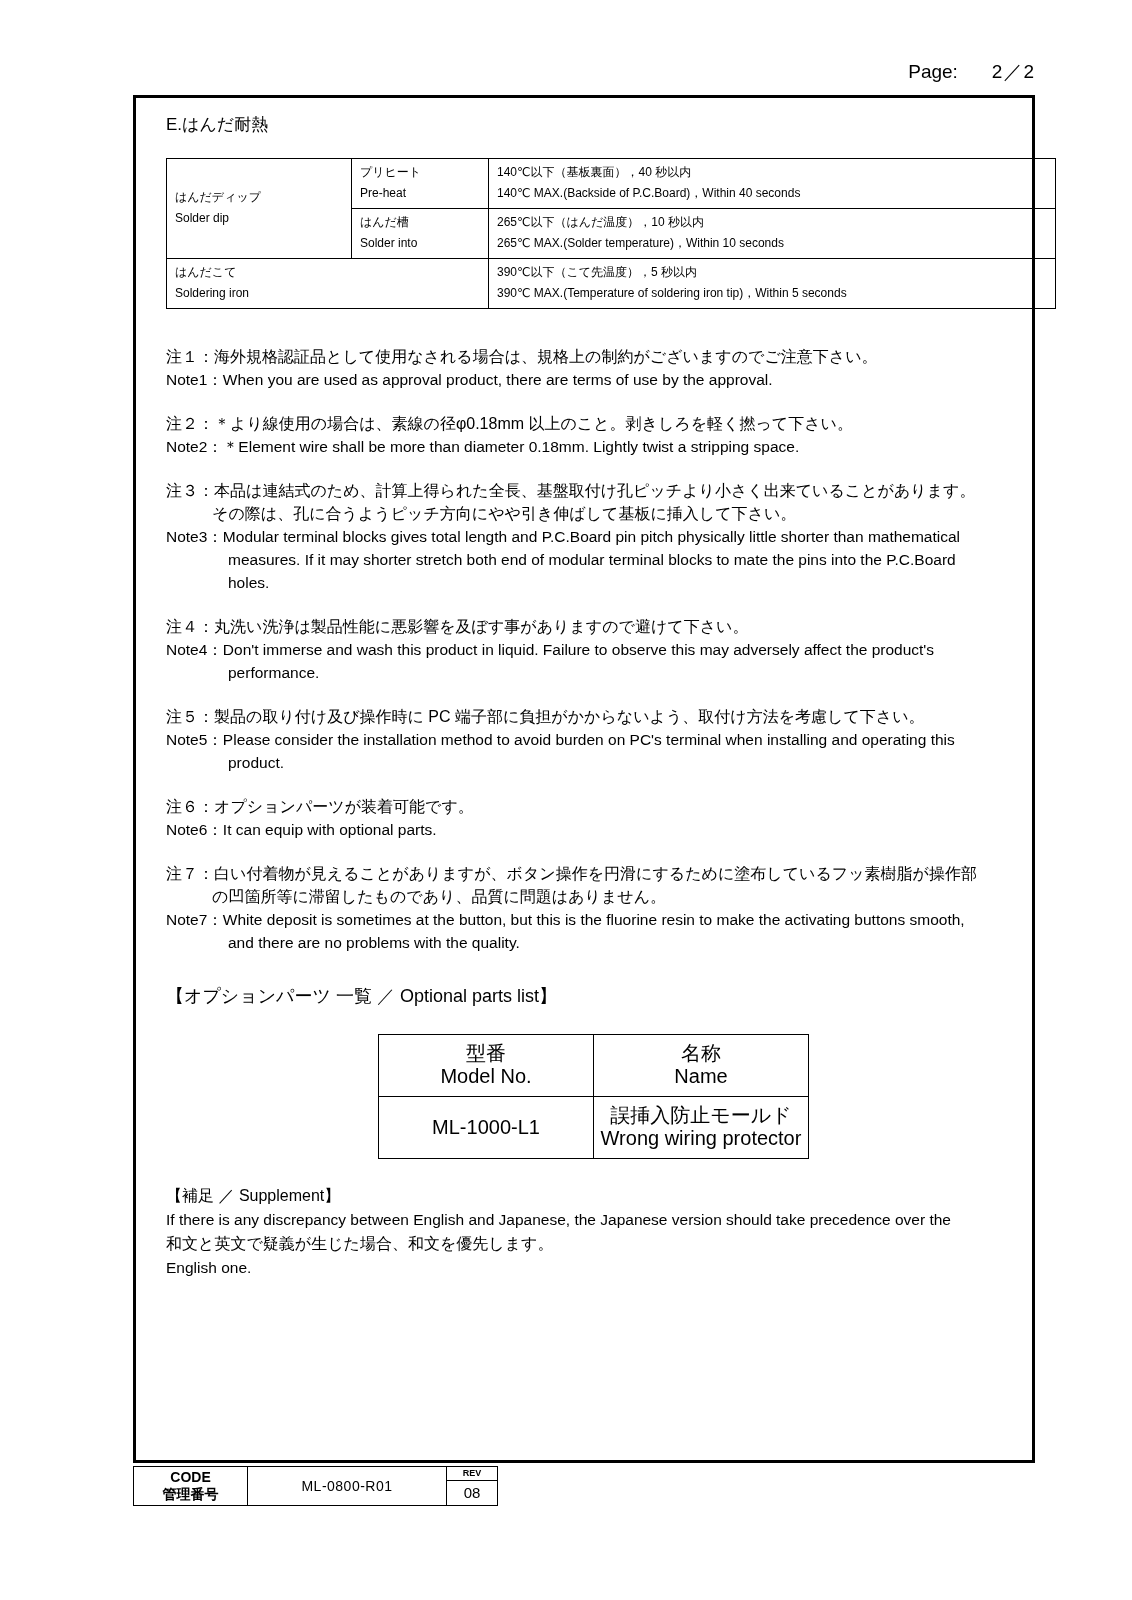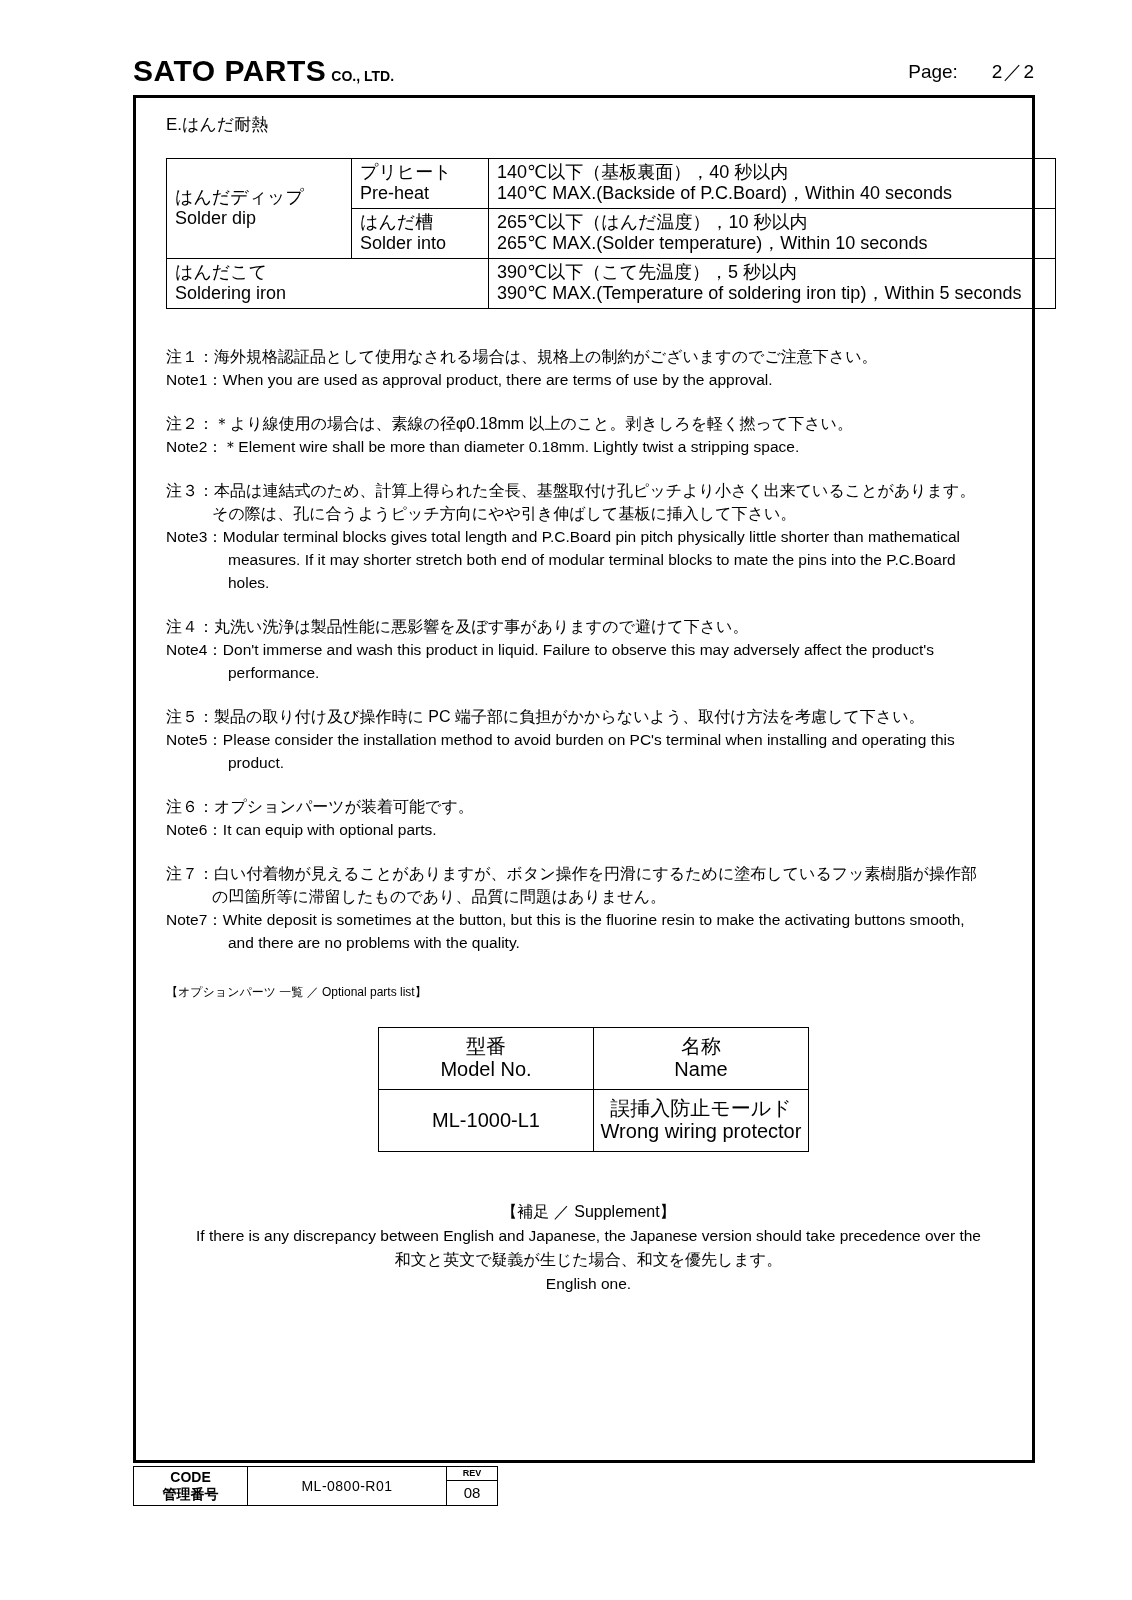--- a/index.html
+++ b/index.html
@@ -85,21 +85,21 @@
   
   table.heat-table {
     border-collapse: collapse;
     margin-top: 22px;
     width: 844px;
     table-layout: fixed;
   }
   table.heat-table td {
     border: 1.6px solid #000;
     padding: 3px 6px 4px 8px;
-    font-size: 18px;
+    font-size: 12px;
     line-height: 21px;
     vertical-align: middle;
   }
   .hc1 { width: 170px; margin-left: 11px; }
   .hc2 { width: 122px; }
   .hc3 { width: 552px; }
   .cell-jp { display: block; white-space: nowrap; }
   .cell-en { display: block; white-space: nowrap; }
 
   
@@ -120,21 +120,21 @@
   .note-indent-en {
     padding-left: 62px;
   }
   .note-en {
     font-size: 15.5px;
     line-height: 23px;
   }
 
   
   .opt-heading {
-    font-size: 12px;
+    font-size: 18px;
     margin-top: 30px;
     margin-bottom: 16px;
   }
   .opt-table-wrap {
     margin-top: 26px;
     padding-left: 212px;
   }
   table.opt-table {
     border-collapse: collapse;
     table-layout: fixed;
@@ -147,22 +147,21 @@
     line-height: 23px;
     padding: 7px 4px 8px 4px;
   }
   .oc1 { width: 206px; }
   .oc2 { width: 206px; }
   .opt-jp { display: block; }
   .opt-en { display: block; }
 
   
   .supplement {
-    margin-top: 48px;
-    text-align: center;
+    margin-top: 25px;
   }
   .supp-line {
     font-size: 16px;
     line-height: 24px;
   }
   .supp-line.en {
     font-size: 15.5px;
   }
 
   
@@ -226,23 +225,20 @@
     font-size: 19px;
     letter-spacing: 4px;
     margin-left: 14px;
     line-height: 30px;
   }
 </style>
 </head>
 <body>
 
 <div class="page-header">
-  <div class="brand">
-    <span class="brand-main">SATO PARTS</span><span class="brand-sub">CO., LTD.</span>
-  </div>
   <div class="page-no-wrap">
     <span class="page-no-label">Page:</span><span class="page-no-value">2／2</span>
   </div>
 </div>
 
 <div class="sheet-frame"></div>
 
 <div class="content">
 
   <div class="section-title">

